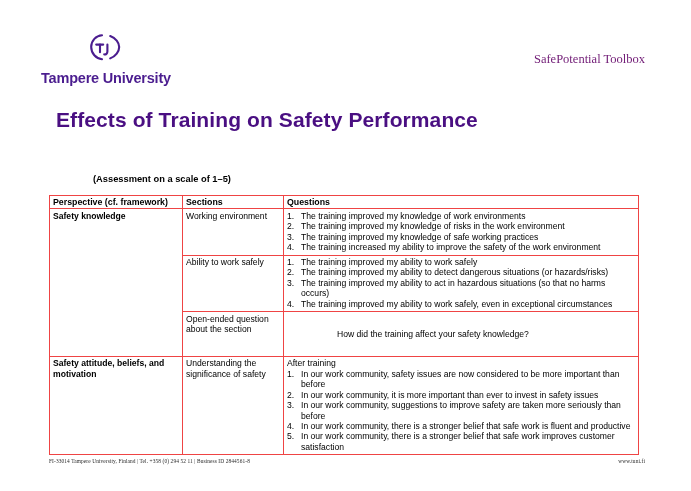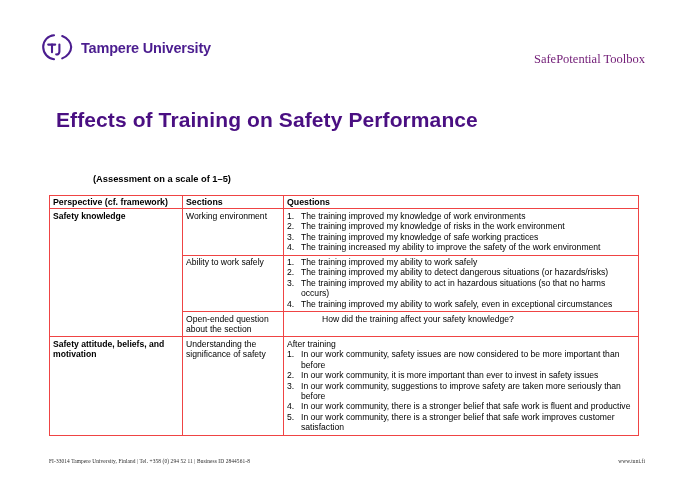--- a/index.html
+++ b/index.html
@@ -24,20 +24,21 @@
   }
 
   
   .logo-block {
     position: absolute;
     left: 41px;
     top: 33px;
     display: flex;
     align-items: center;
     gap: 7px;
+    flex-direction: column;
   }
   .logo-mark {
     width: 33px;
     height: 30px;
     display: block;
   }
   .logo-word {
     font-family: "Liberation Sans", sans-serif;
     font-size: 14.5px;
     font-weight: 700;
@@ -145,21 +146,21 @@
     position: absolute;
     left: 0;
     top: 0;
     width: 11px;
     text-align: left;
   }
   .lead-in {
     margin: 0 0 0 0;
   }
   .plain-q {
-    margin: 0;
+    margin: 15px;
     padding-left: 35px;
   }
 
   
   .footer {
     position: absolute;
     left: 49px;
     right: 46px;
     top: 458px;
     display: flex;

